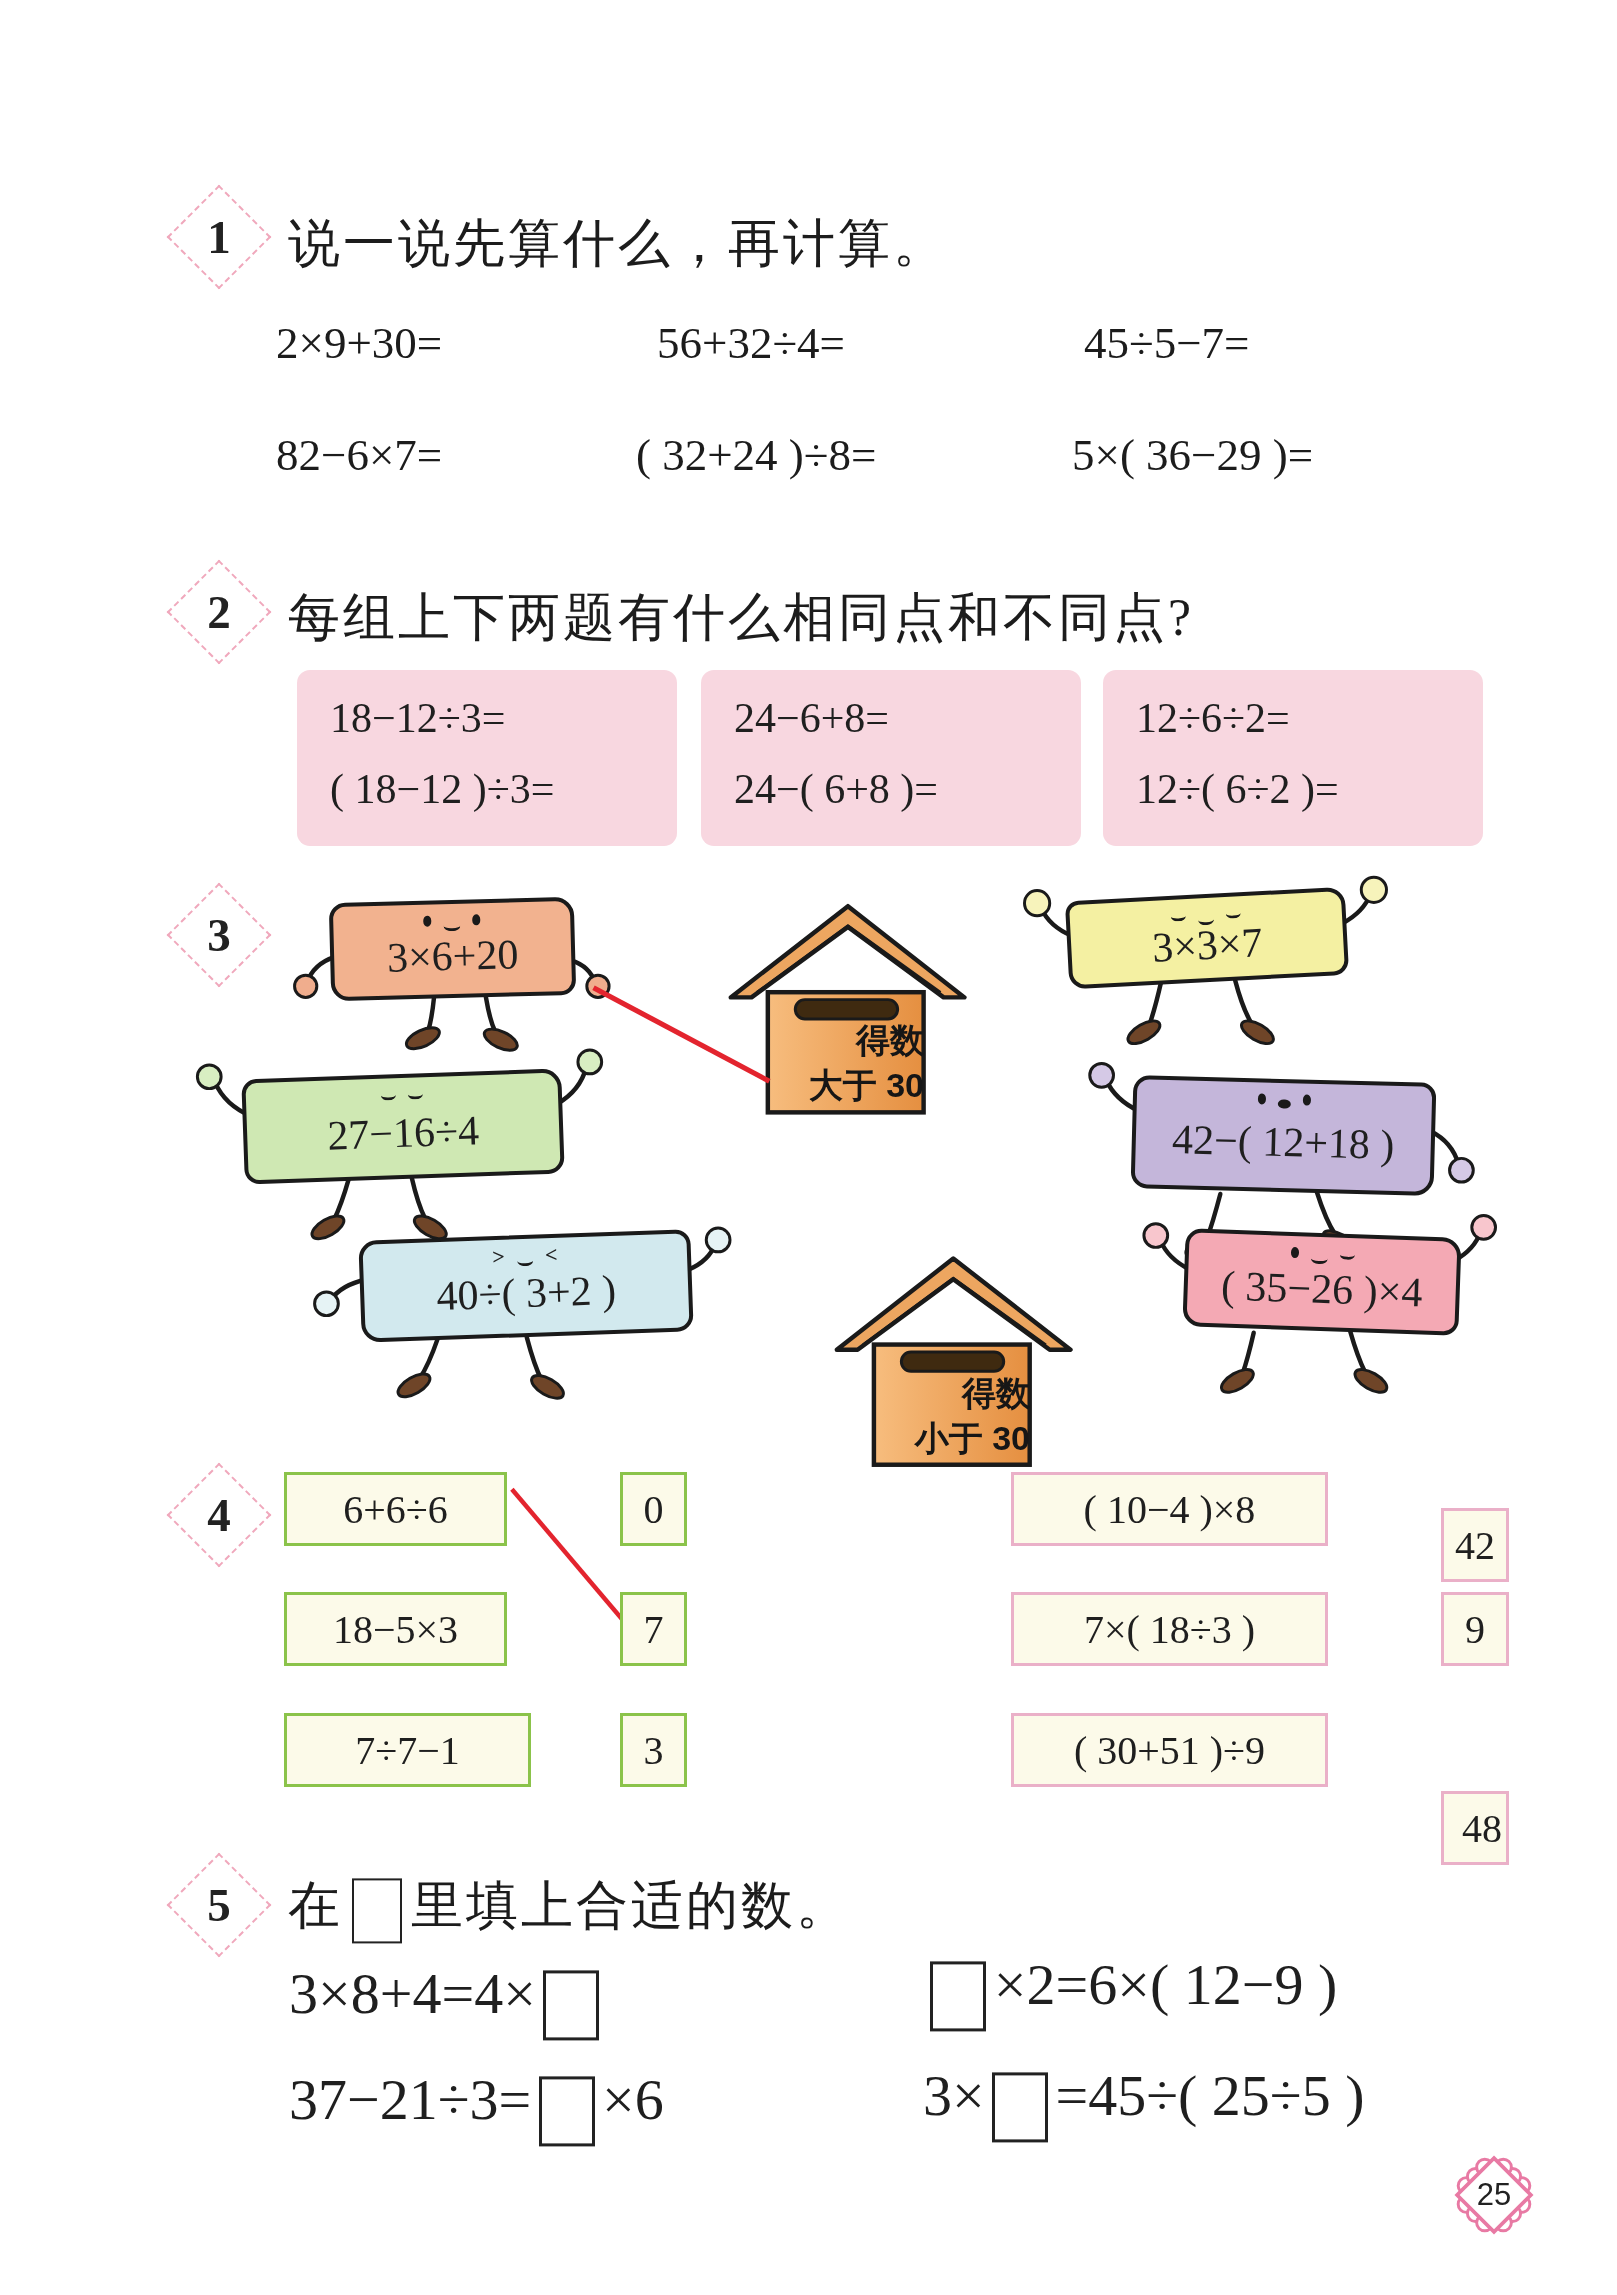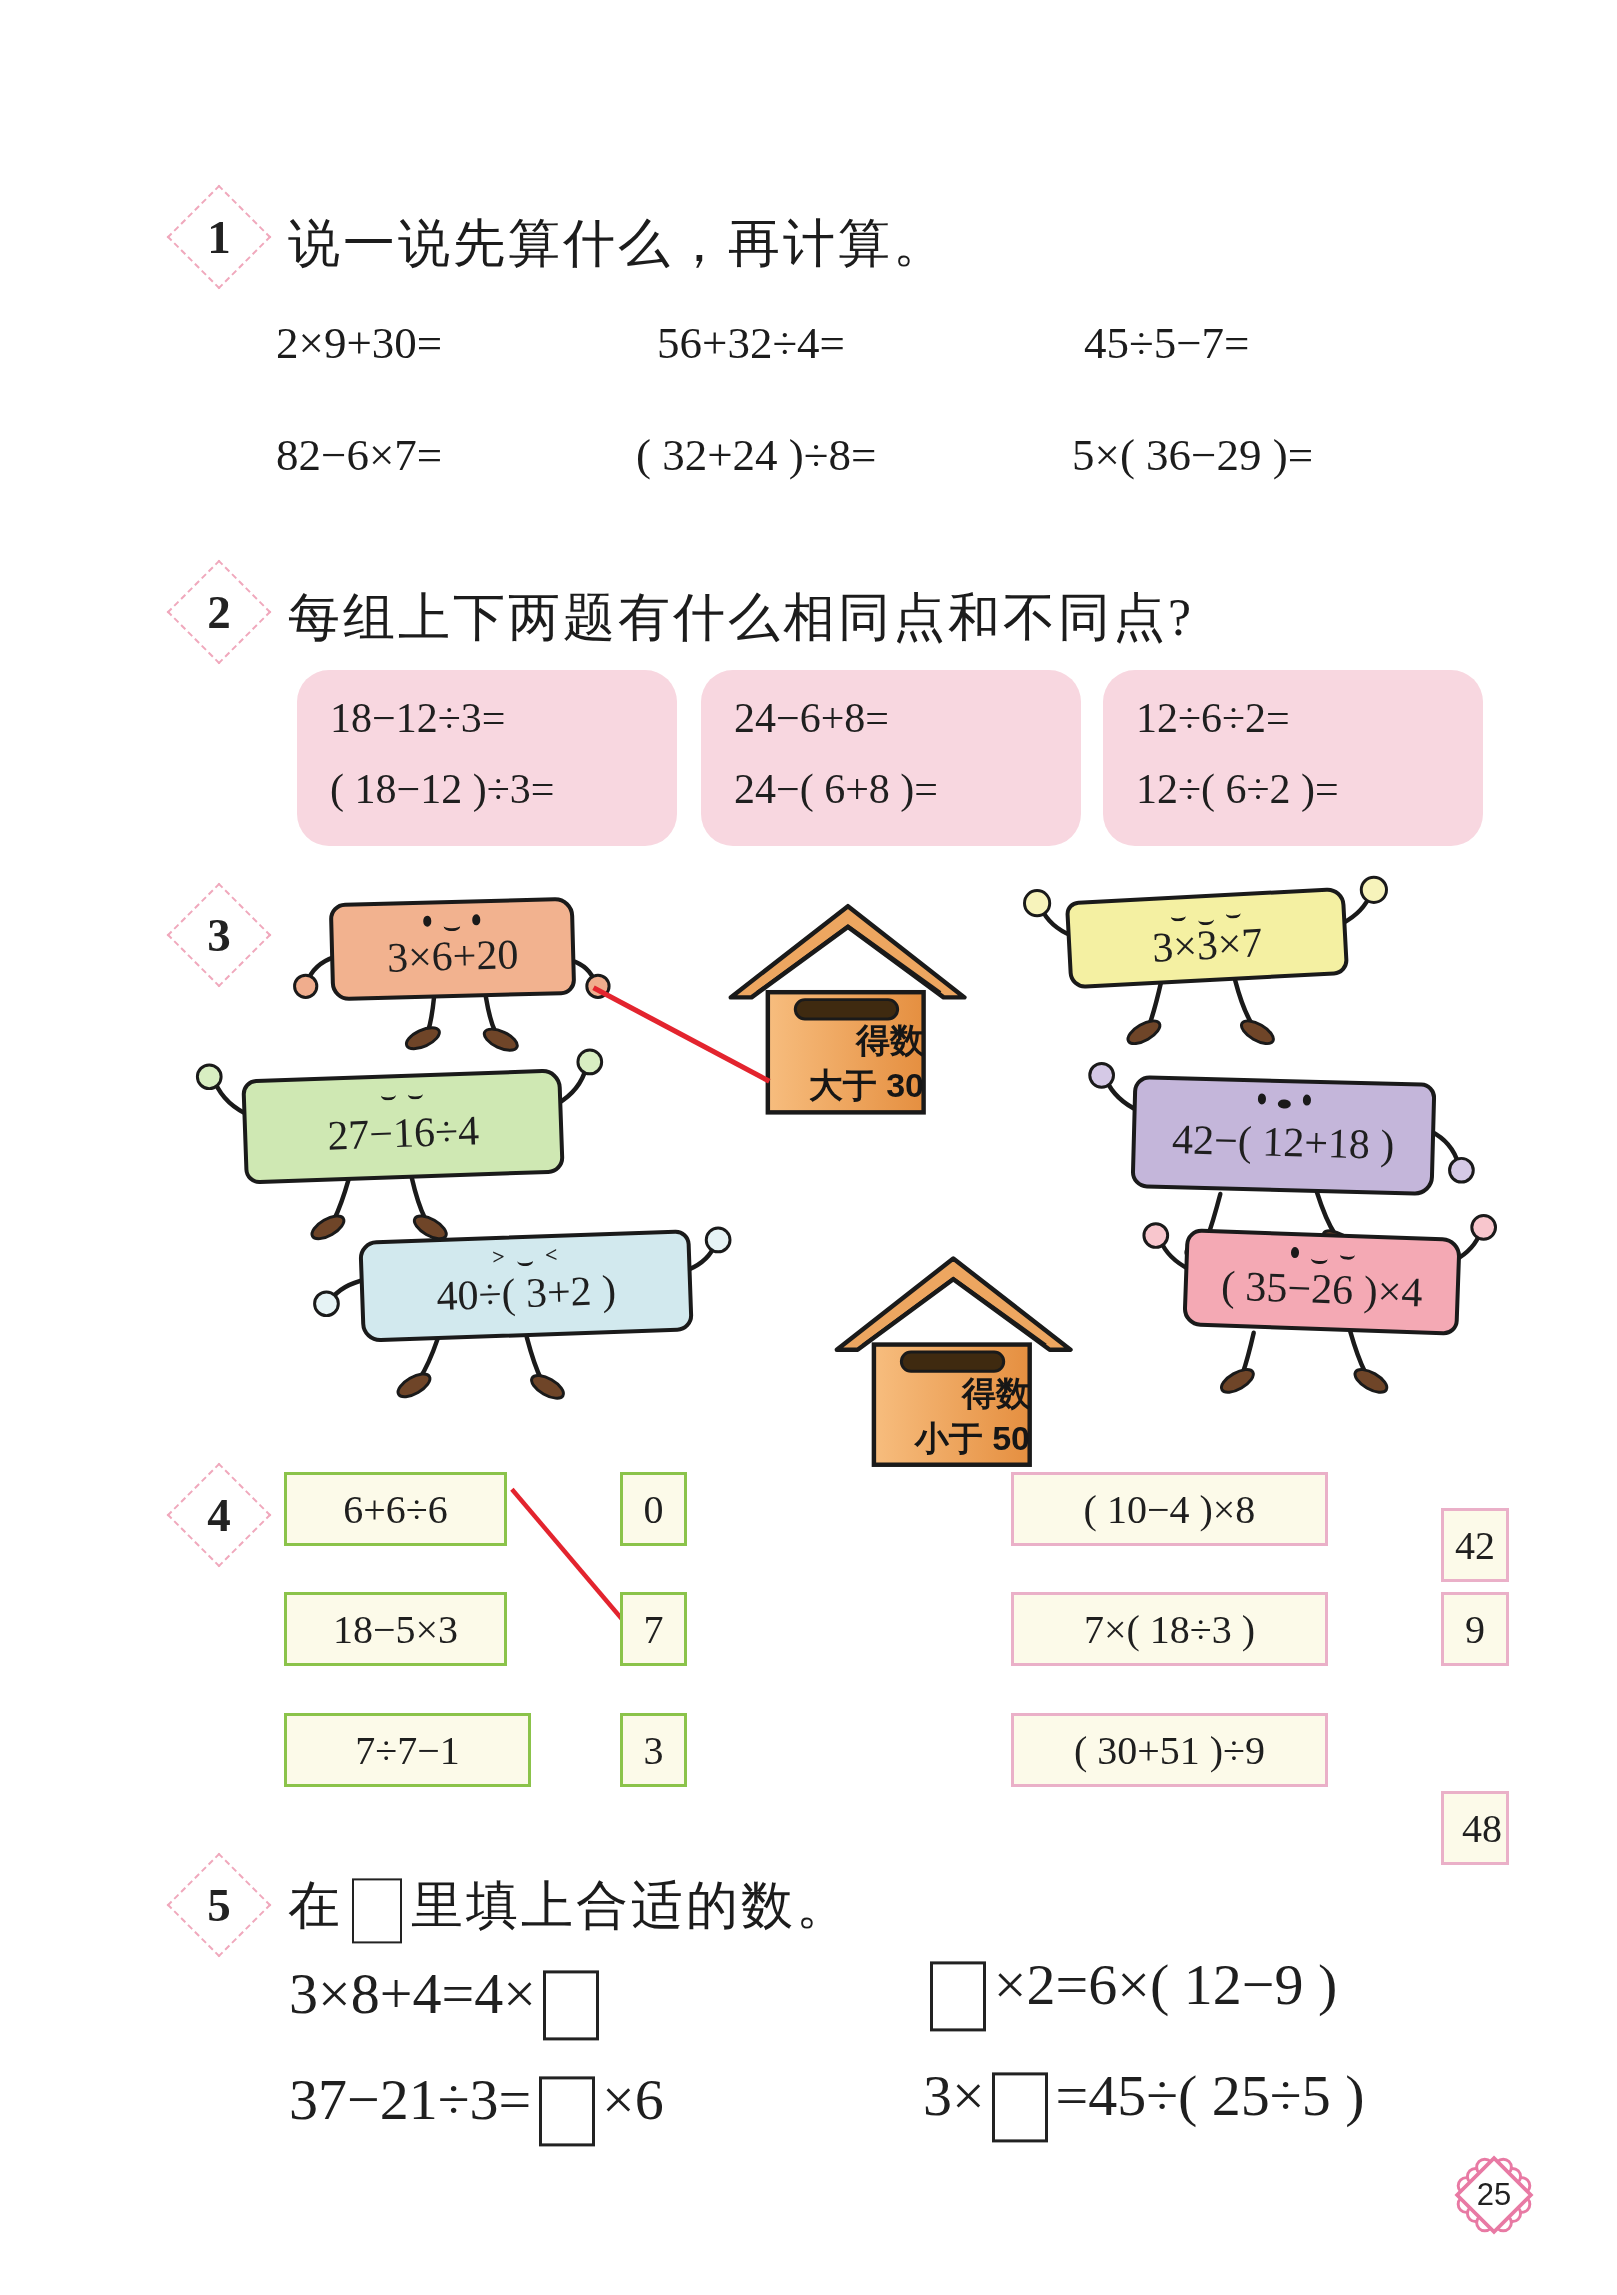--- a/index.html
+++ b/index.html
@@ -12,21 +12,21 @@
   .badge .num{position:absolute;inset:0;display:flex;align-items:center;justify-content:center;
          transform:rotate(-45deg);font-size:47px;font-weight:bold;color:#222;}
 
   
   .ptitle{position:absolute;font-size:52px;color:#1c1c1c;letter-spacing:3px;white-space:nowrap;}
 
   
   .eq{position:absolute;font-size:45px;white-space:nowrap;color:#1c1c1c;}
 
   
-  .pinkbox{position:absolute;width:380px;height:176px;background:#f8d7e0;border-radius:32px;
+  .pinkbox{position:absolute;width:380px;height:176px;background:#f8d7e0;border-radius:13px;
            padding:16px;box-sizing:border-box;}
   .pinkbox .ln{position:absolute;left:33px;font-size:42px;white-space:nowrap;}
   .pinkbox .ln1{top:24px;}
   .pinkbox .ln2{top:95px;}
 
   
   .scene{position:absolute;left:0;top:875px;pointer-events:none;}
 
   
   .banner{position:absolute;border:4.5px solid #1a1a1a;box-sizing:border-box;
@@ -238,21 +238,21 @@
       </div>
     <div class="expr">( 35−26 )×4</div>
   </div>
 
   <div class="houselabel" style="left:768px;top:1018px;">
     <div>得数</div>
     <div>大于 30</div>
   </div>
   <div class="houselabel" style="left:874px;top:1371px;">
     <div>得数</div>
-    <div>小于 50</div>
+    <div>小于 30</div>
   </div>
 
   <div class="badge" style="left:182px;top:1478px;">
     <div class="num">4</div>
   </div>
 
   <div class="mbox green" style="left:284px;top:1472px;width:223px;">6+6÷6</div>
   <div class="mbox green" style="left:620px;top:1472px;width:67px;">0</div>
   <div class="mbox green" style="left:284px;top:1592px;width:223px;">18−5×3</div>
   <div class="mbox green" style="left:620px;top:1592px;width:67px;">7</div>

